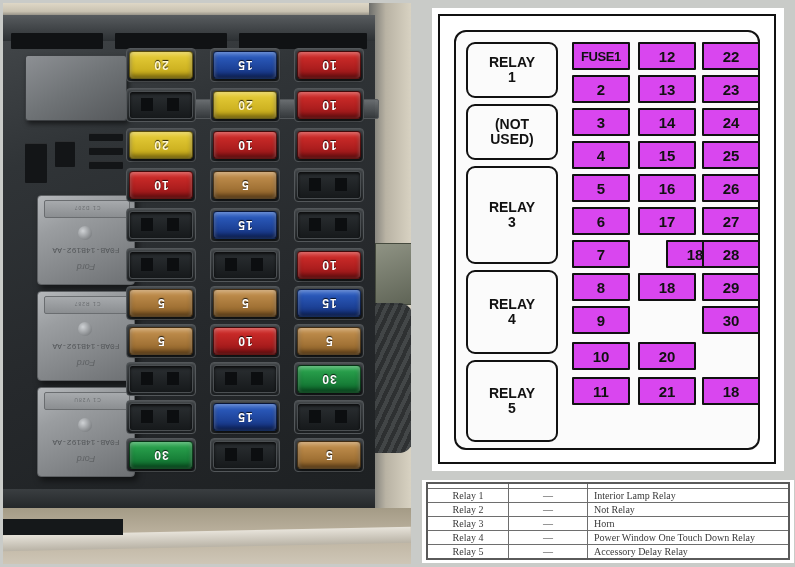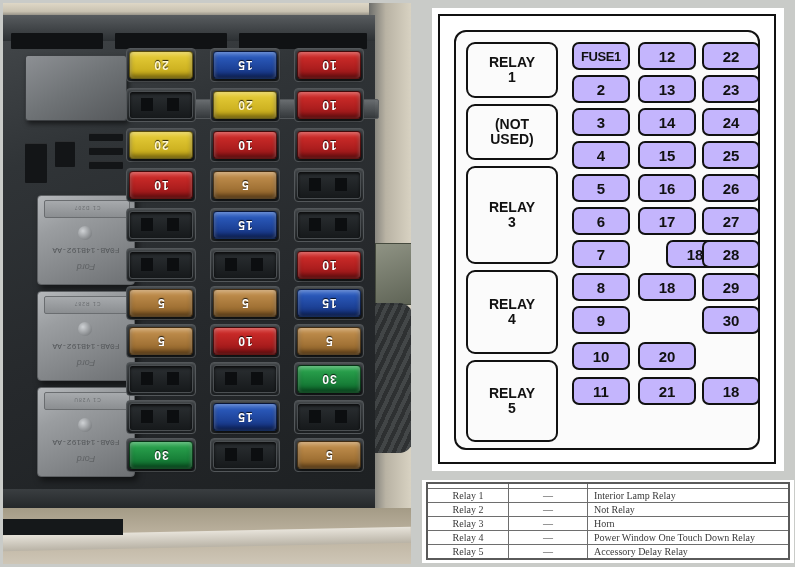--- a/index.html
+++ b/index.html
@@ -107,22 +107,22 @@
   .diagram-card{position:absolute;left:18px;top:8px;width:352px;height:463px;background:#ffffff;}
   .diagram-inner{position:absolute;left:6px;top:6px;width:338px;height:450px;
     border:2px solid #111111;background:#ffffff;box-sizing:border-box;}
   .blockbox{position:absolute;left:14px;top:14px;width:306px;height:420px;
     border:2px solid #111111;border-radius:12px;background:#fbfbfb;box-sizing:border-box;}
   .relaycell{position:absolute;border:2px solid #111111;border-radius:9px;background:#fbfbfb;
     display:flex;flex-direction:column;align-items:center;justify-content:center;
     font-size:14px;font-weight:bold;color:#111;line-height:1.05;box-sizing:border-box;}
   .relaycell .l1{display:block;}
   .relaycell .l2{display:block;}
-  .fusecell{position:absolute;width:58px;height:28px;border:2px solid #111111;border-radius:7px;
-    background:#c4b5fd;display:flex;align-items:center;justify-content:center;
+  .fusecell{position:absolute;width:58px;height:28px;border:2px solid #111111;border-radius:1px;
+    background:#d946ef;display:flex;align-items:center;justify-content:center;
     font-size:15px;font-weight:bold;color:#111;box-sizing:border-box;}
   .fusecell.fuse1{font-size:13px;letter-spacing:-.4px;}
 
   
   .tablecard{position:absolute;left:8px;top:480px;width:372px;height:83px;background:#ffffff;}
   .tbl{position:absolute;left:4px;top:2px;width:364px;border-collapse:collapse;
     font-family:"Liberation Serif", serif;font-size:10px;color:#3a3a3a;
     border:2px solid #5a5a5a;background:#ffffff;}
   .tbl td{border:1px solid #6e6e6e;height:13px;padding:0 4px;white-space:nowrap;}
   .tbl td.c1{width:72px;text-align:center;}

